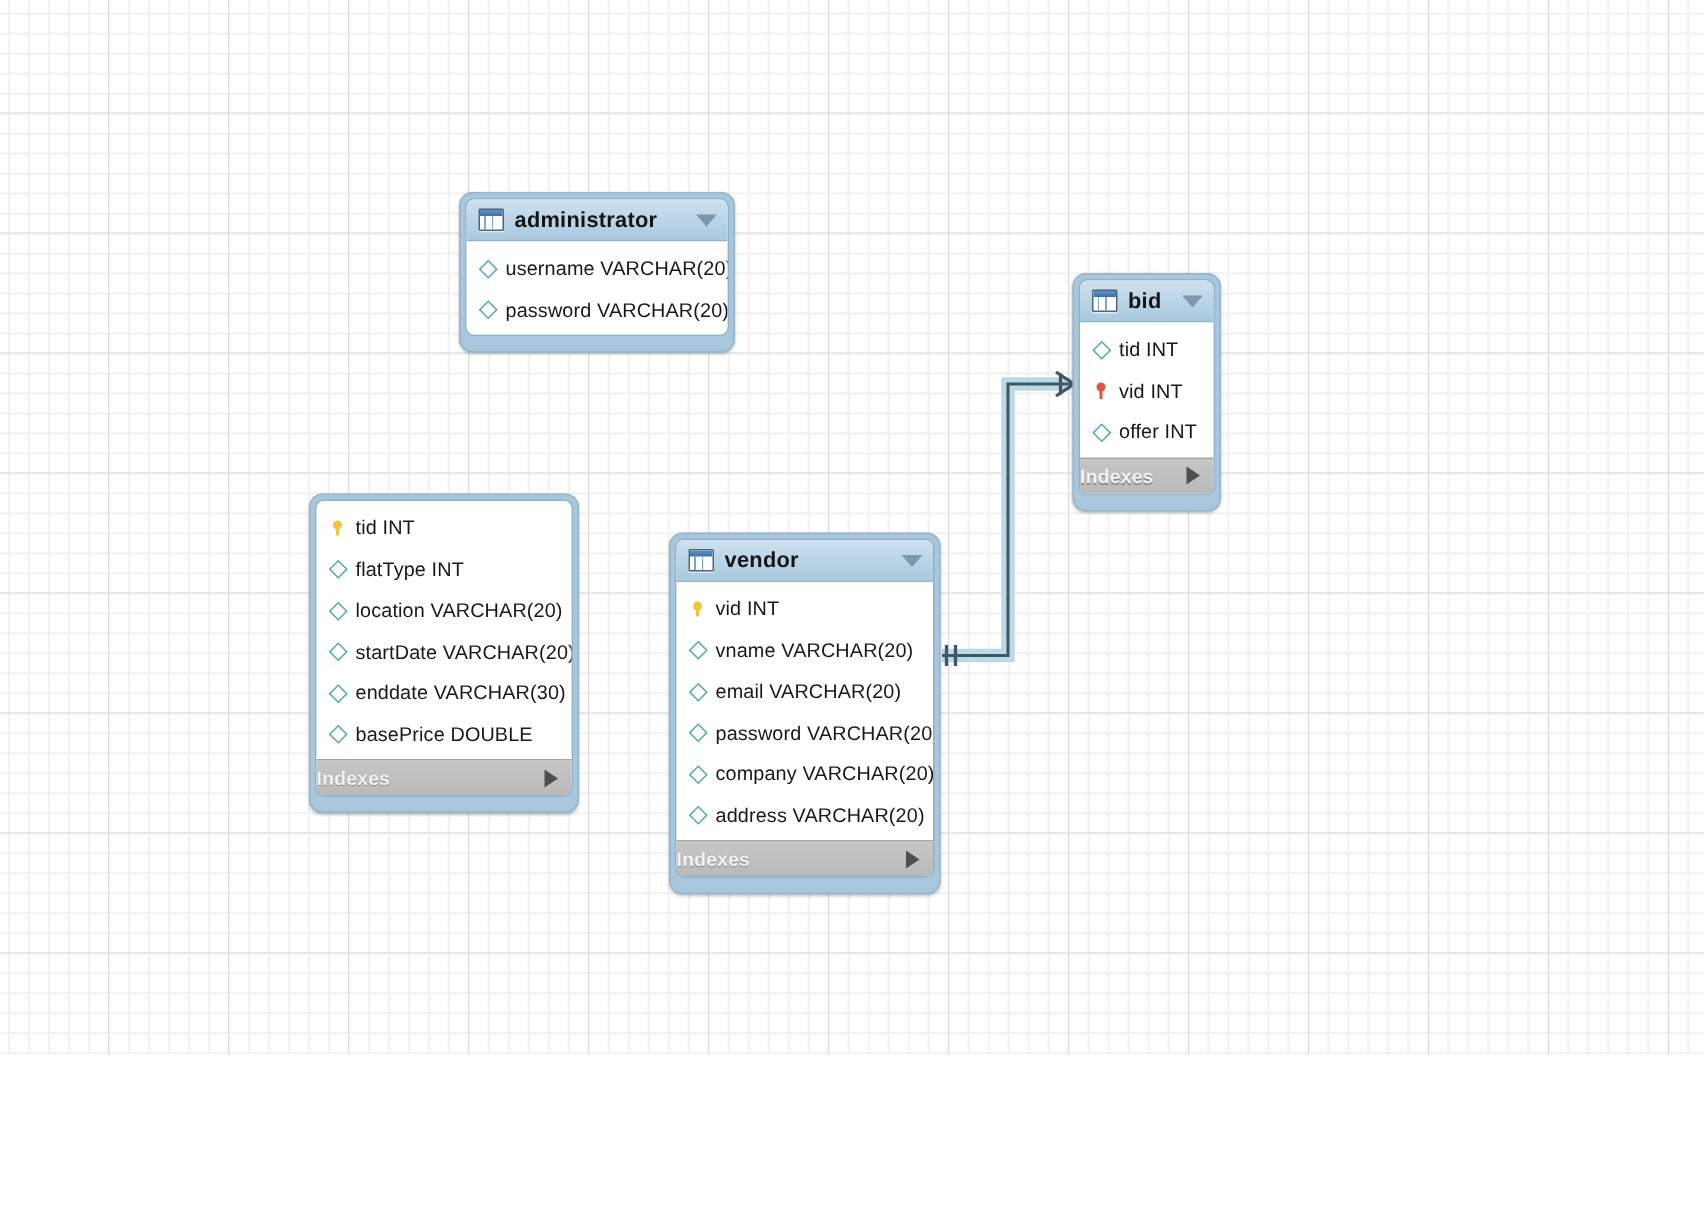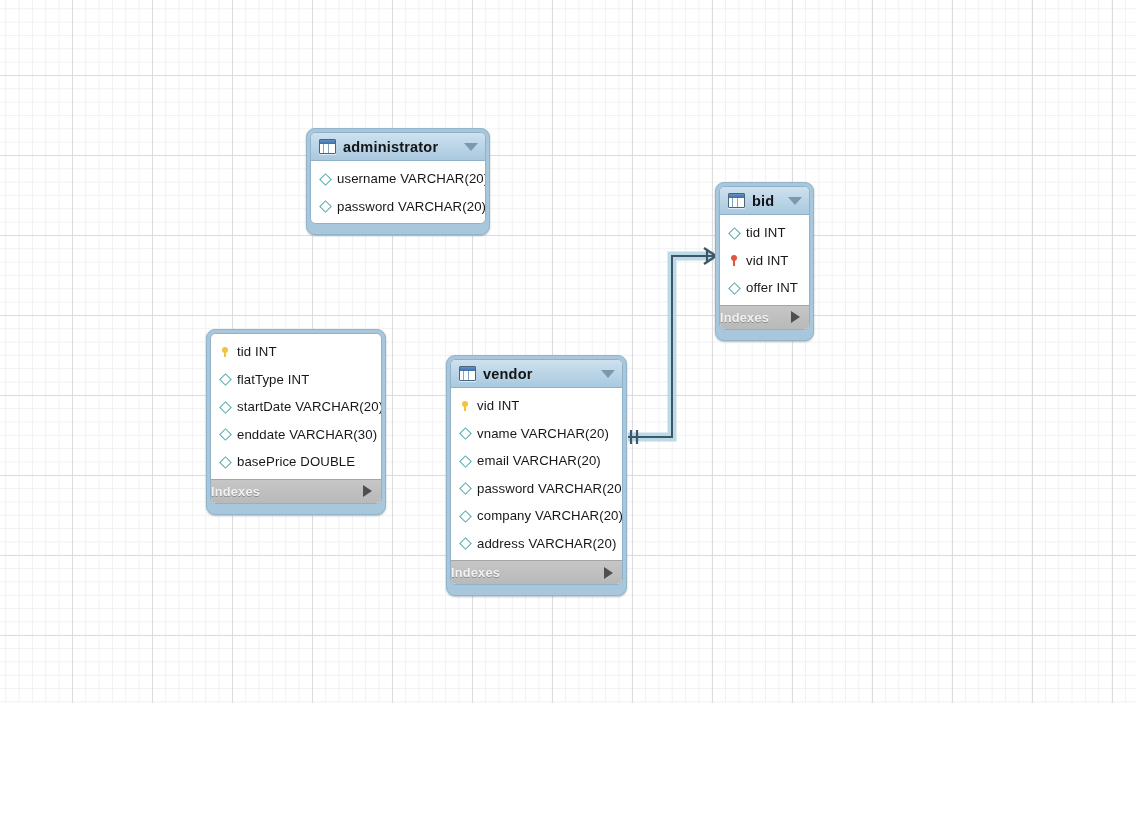--- a/index.html
+++ b/index.html
@@ -264,20 +264,24 @@
             <div class="col-row">
               <span class="glyph key pk"></span>
               <span class="col-label">tid INT</span>
             </div>
             <div class="col-row">
               <span class="glyph diamond"></span>
               <span class="col-label">flatType INT</span>
             </div>
             <div class="col-row">
               <span class="glyph diamond"></span>
+              <span class="col-label">location VARCHAR(20)</span>
+            </div>
+            <div class="col-row">
+              <span class="glyph diamond"></span>
               <span class="col-label">startDate VARCHAR(20)</span>
             </div>
             <div class="col-row">
               <span class="glyph diamond"></span>
               <span class="col-label">enddate VARCHAR(30)</span>
             </div>
             <div class="col-row">
               <span class="glyph diamond"></span>
               <span class="col-label">basePrice DOUBLE</span>
             </div>

